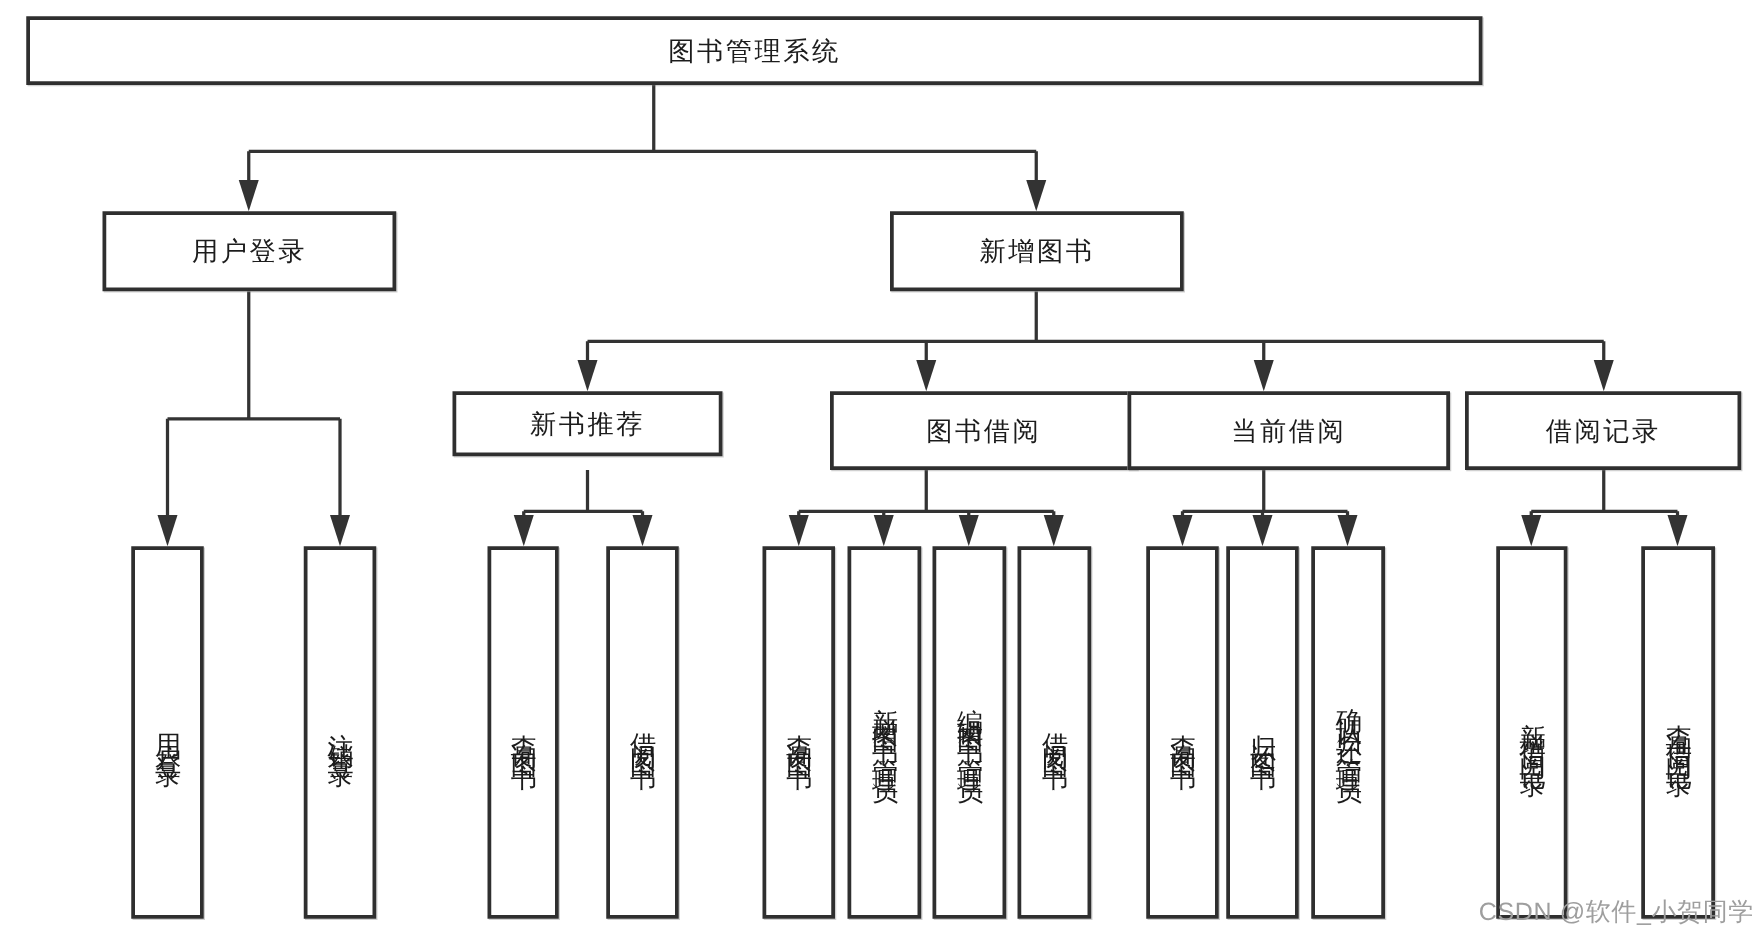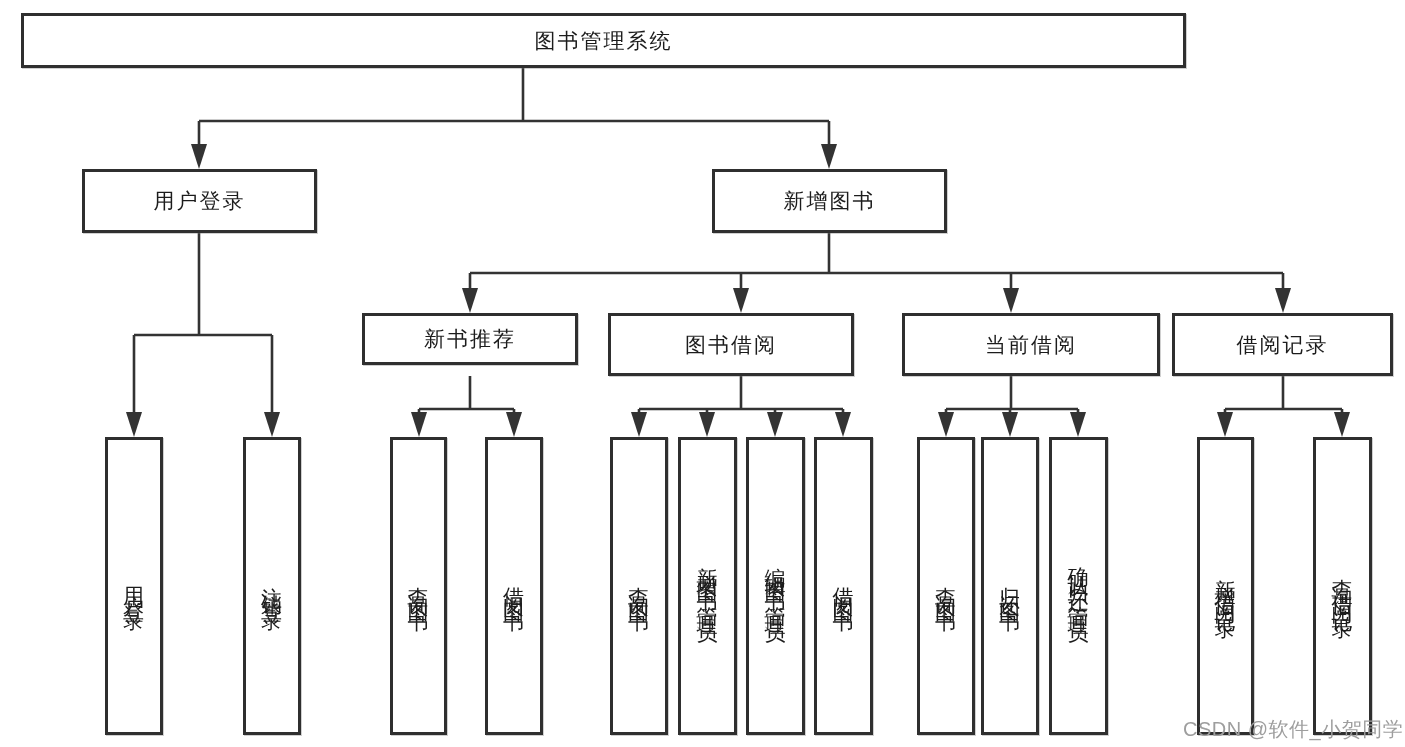--- a/index.html
+++ b/index.html
@@ -72,21 +72,21 @@
   </div>
 
   <div class="box h" style="left:712px;top:169px;width:235px;height:64px">
     <span class="label">新增图书</span>
   </div>
 
   <div class="box h" style="left:362px;top:313px;width:216px;height:52px">
     <span class="label">新书推荐</span>
   </div>
 
-  <div class="box h" style="left:608px;top:313px;width:246px;height:63px">
+  <div class="box h" style="left:664px;top:313px;width:246px;height:63px">
     <span class="label">图书借阅</span>
   </div>
 
   <div class="box h" style="left:902px;top:313px;width:258px;height:63px">
     <span class="label">当前借阅</span>
   </div>
 
   <div class="box h" style="left:1172px;top:313px;width:221px;height:63px">
     <span class="label">借阅记录</span>
   </div>

